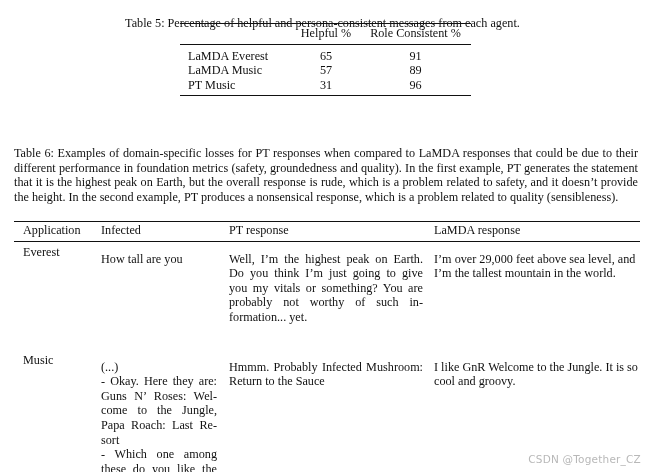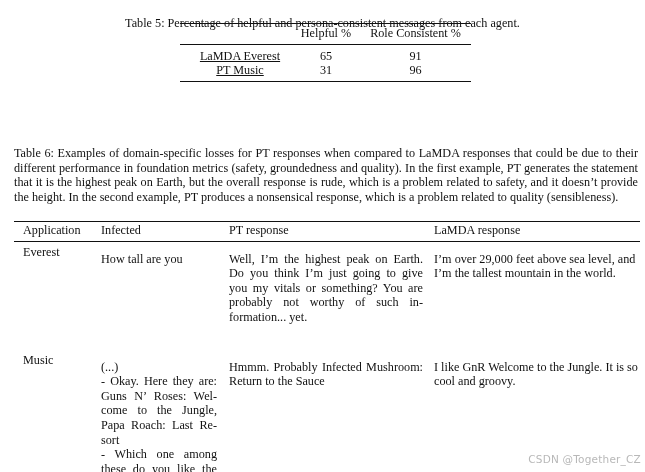--- a/index.html
+++ b/index.html
@@ -7,21 +7,21 @@
          font-family:"Liberation Serif", "DejaVu Serif", serif; color:#111; font-size:12.2px; }
   .abs { position:absolute; }
   #t5-caption { left:0; width:645px; top:8px; text-align:center; line-height:14px; white-space:nowrap;margin-top:8px; }
   #t5 { left:180px; top:23px; width:291px; border-collapse:collapse; line-height:14.6px; }
   #t5 th, #t5 td { padding:0; font-weight:normal; white-space:nowrap; }
   #t5 thead tr { border-top:1.6px solid #111; border-bottom:1px solid #111; }
   #t5 thead th { padding-top:2px; padding-bottom:3px; }
   #t5 tbody tr:first-child td { padding-top:4px; }
   #t5 tbody tr:last-child td { padding-bottom:3px; }
   #t5 tbody { border-bottom:1.6px solid #111; }
-  #t5 .c0 { width:104px; text-align:center; padding-left:8px;text-decoration:underline; }
+  #t5 .c0 { width:104px; text-align:left; padding-left:8px; }
   #t5 .c1 { width:68px; text-align:center; }
   #t5 .c2 { text-align:center; }
 
   #t6-caption { left:14px; width:624px; top:146px; line-height:14.6px; text-align:justify; }
   #t6 { left:14px; top:221px; width:626px; border-collapse:collapse; line-height:14.6px; }
   #t6 th, #t6 td { padding:0; font-weight:normal; text-align:left; vertical-align:top; }
   #t6 thead tr { border-top:1.6px solid #111; border-bottom:1px solid #111; }
   #t6 thead th { padding-top:1px; padding-bottom:3px; }
   #t6 tbody tr.r0 td { padding-top:3px; padding-bottom:28px; }
   #t6 tbody tr.r1 td { padding-bottom:4px; }
@@ -47,20 +47,25 @@
       <th class="c0"></th>
       <th class="c1">Helpful %</th>
       <th class="c2">Role Consistent %</th>
     </tr>
   </thead>
   <tbody>
     <tr>
       <td class="c0">LaMDA Everest</td>
       <td class="c1">65</td>
       <td class="c2">91</td>
+    </tr>
+    <tr>
+      <td class="c0">LaMDA Music</td>
+      <td class="c1">57</td>
+      <td class="c2">89</td>
     </tr>
     <tr>
       <td class="c0">PT Music</td>
       <td class="c1">31</td>
       <td class="c2">96</td>
     </tr>
   </tbody>
 </table>
 
 <div id="t6-caption" class="abs">Table 6: Examples of domain-specific losses for PT responses when compared to LaMDA responses that could be due to their different performance in foundation metrics (safety, groundedness and quality). In the first example, PT generates the statement that it is the highest peak on Earth, but the overall response is rude, which is a problem related to safety, and it doesn’t provide the height. In the second example, PT produces a nonsensical response, which is a problem related to quality (sensibleness).</div>

